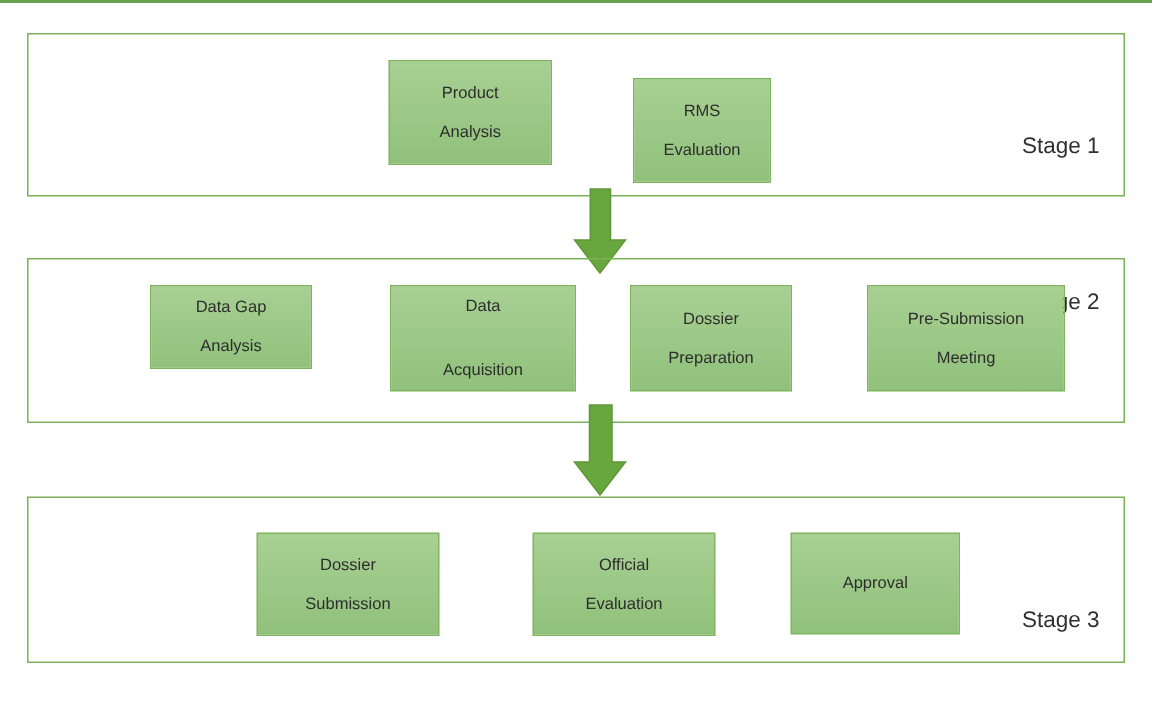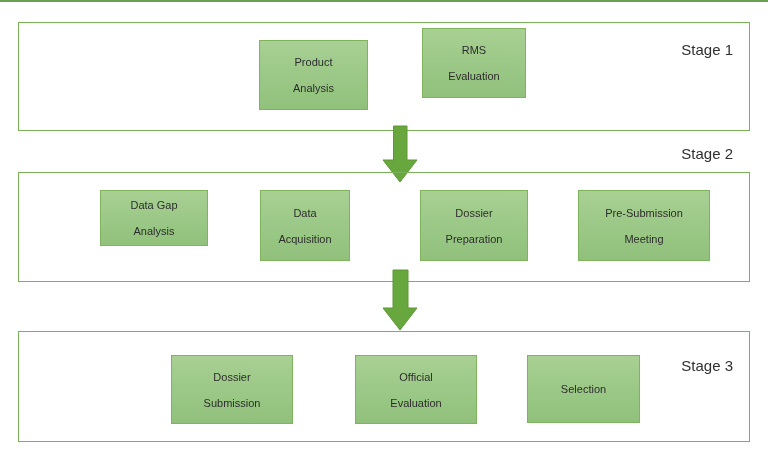--- a/index.html
+++ b/index.html
@@ -19,20 +19,21 @@
     position:absolute;
     border:1.5px solid var(--container-border,#7ab259);
     background:transparent;
     box-sizing:border-box;
   }
   .stage-label{
     position:absolute;
     font-size:15px;
     color:#303030;
     white-space:nowrap;
+    margin-top:48px;
   }
   .process-box{
     position:absolute;
     box-sizing:border-box;
     border:1px solid var(--box-border,#7fb35e);
     background:linear-gradient(180deg,var(--box-fill-top,#a8d093) 0%,var(--box-fill-bottom,#90c17b) 100%);
     display:flex;flex-direction:column;justify-content:center;align-items:center;
     text-align:center;
     font-size:11px;
     line-height:26px;
@@ -48,37 +49,37 @@
 
   <div class="top-line"></div>
 
   <div class="stage-frame" style="left:18px;top:22px;width:732px;height:109px;"></div>
   <div class="stage-label" style="top:41px;right:35px;">Stage 1</div>
 
   <div class="process-box" style="left:259px;top:40px;width:109px;height:70px;">
     <span>Product</span>
     <span>Analysis</span>
   </div>
-  <div class="process-box" style="left:422px;top:28px;width:104px;height:70px;">
+  <div class="process-box" style="left:422px;top:52px;width:92px;height:70px;">
     <span>RMS</span>
     <span>Evaluation</span>
   </div>
 
   <svg class="arrow" style="left:382px;top:125px;" width="36" height="58" viewBox="0 0 36 58">
     <polygon points="11.5,1 25,1 25,35 35,35 18,57 1,35 11.5,35" fill="var(--arrow-fill,#68a73d)" stroke="var(--arrow-stroke,#5d9737)" stroke-width="1"></polygon>
   </svg>
 
   <div class="stage-label" style="top:145px;right:35px;text-align:right;">Stage 2</div>
   <div class="stage-frame" style="left:18px;top:172px;width:732px;height:110px;"></div>
 
   <div class="process-box" style="left:100px;top:190px;width:108px;height:56px;">
     <span>Data Gap</span>
     <span>Analysis</span>
   </div>
-  <div class="process-box" style="left:260px;top:190px;width:90px;height:71px;">
+  <div class="process-box" style="left:260px;top:190px;width:124px;height:71px;justify-content:space-between;">
     <span>Data</span>
     <span>Acquisition</span>
   </div>
   <div class="process-box" style="left:420px;top:190px;width:108px;height:71px;">
     <span>Dossier</span>
     <span>Preparation</span>
   </div>
   <div class="process-box" style="left:578px;top:190px;width:132px;height:71px;">
     <span>Pre-Submission</span>
     <span>Meeting</span>
@@ -93,16 +94,16 @@
 
   <div class="process-box" style="left:171px;top:355px;width:122px;height:69px;">
     <span>Dossier</span>
     <span>Submission</span>
   </div>
   <div class="process-box" style="left:355px;top:355px;width:122px;height:69px;text-align:right;">
     <span>Official</span>
     <span>Evaluation</span>
   </div>
   <div class="process-box" style="left:527px;top:355px;width:113px;height:68px;">
-    <span>Selection</span>
+    <span>Approval</span>
   </div>
 
 </div>
 
 </body></html>

